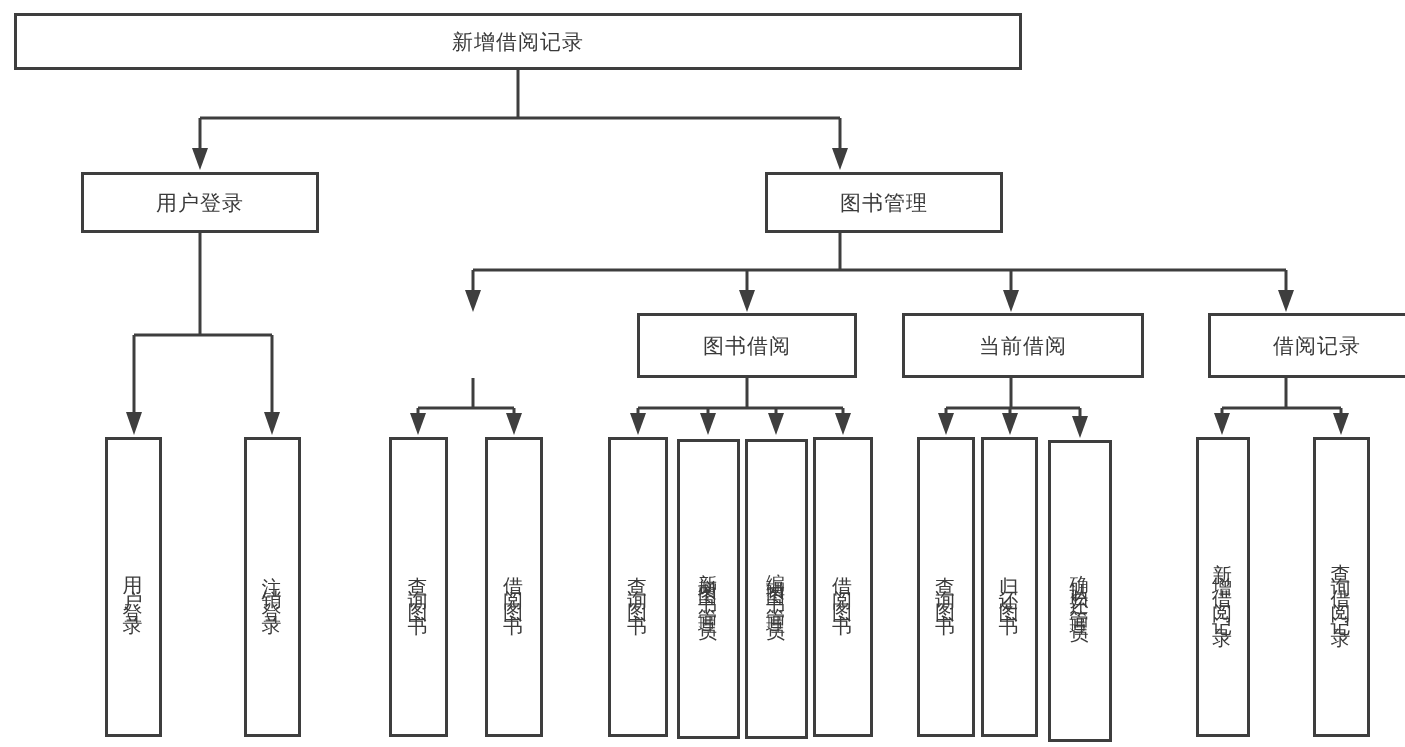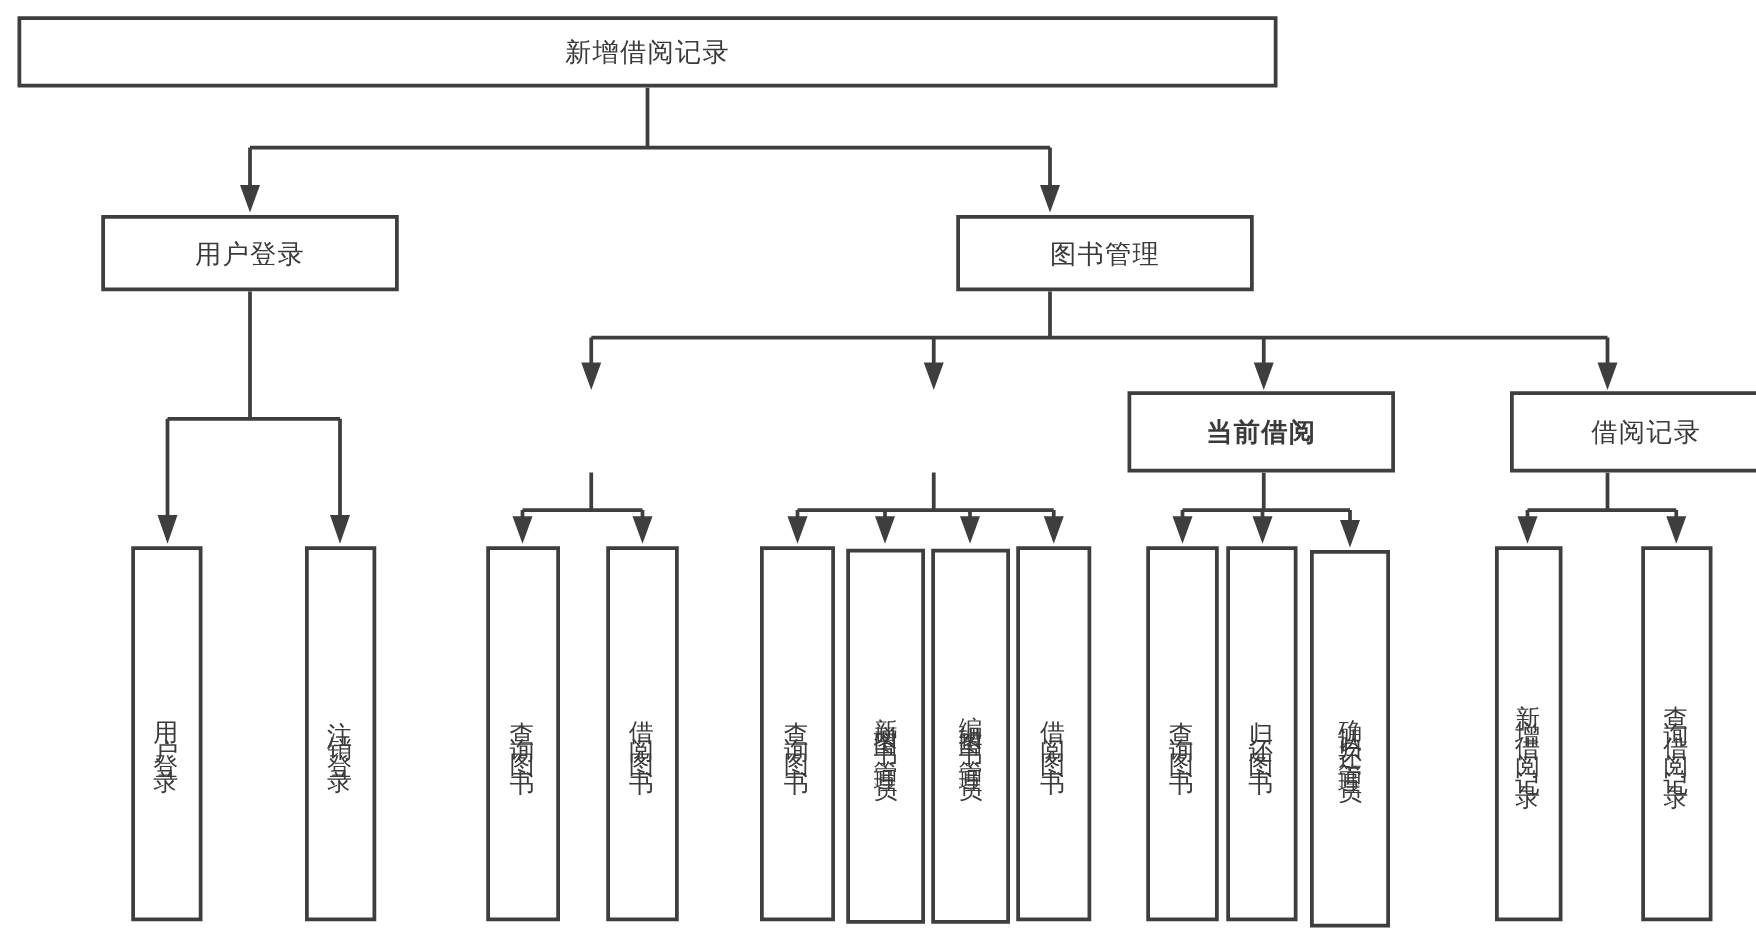--- a/index.html
+++ b/index.html
@@ -114,21 +114,22 @@
       <polygon points="1214,413 1230,413 1222,435"></polygon>
       <polygon points="1333,413 1349,413 1341,435"></polygon>
     </g>
   </svg>
 
   <div class="hbox" style="left:14px; top:13px; width:1008px; height:57px;">新增借阅记录</div>
 
   <div class="hbox" style="left:81px; top:172px; width:238px; height:61px;">用户登录</div>
   <div class="hbox" style="left:721px; top:172px; width:238px; height:61px;margin-left:44px;">图书管理</div>
 
-  <div class="hbox" style="left:902px; top:313px; width:214px; height:65px;font-weight:bold;">当前借阅</div>
+  <div class="hbox" style="left:637px; top:313px; width:220px; height:65px;">图书借阅</div>
+  <div class="hbox" style="left:902px; top:313px; width:242px; height:65px;">当前借阅</div>
   <div class="hbox" style="left:1177px; top:313px; width:218px; height:65px;margin-left:31px;">借阅记录</div>
 
   <div class="vbox" style="left:105px; top:437px; width:57px; height:300px;">用户登录</div>
   <div class="vbox" style="left:244px; top:437px; width:57px; height:300px;">注销登录</div>
 
   <div class="vbox" style="left:389px; top:437px; width:59px; height:300px;">查询图书</div>
   <div class="vbox" style="left:485px; top:437px; width:58px; height:300px;">借阅图书</div>
 
   <div class="vbox" style="left:608px; top:437px; width:60px; height:300px;">查询图书</div>
   <div class="vbox long" style="left:677px; top:439px; width:63px; height:300px;">新增图书（管理员）</div>

